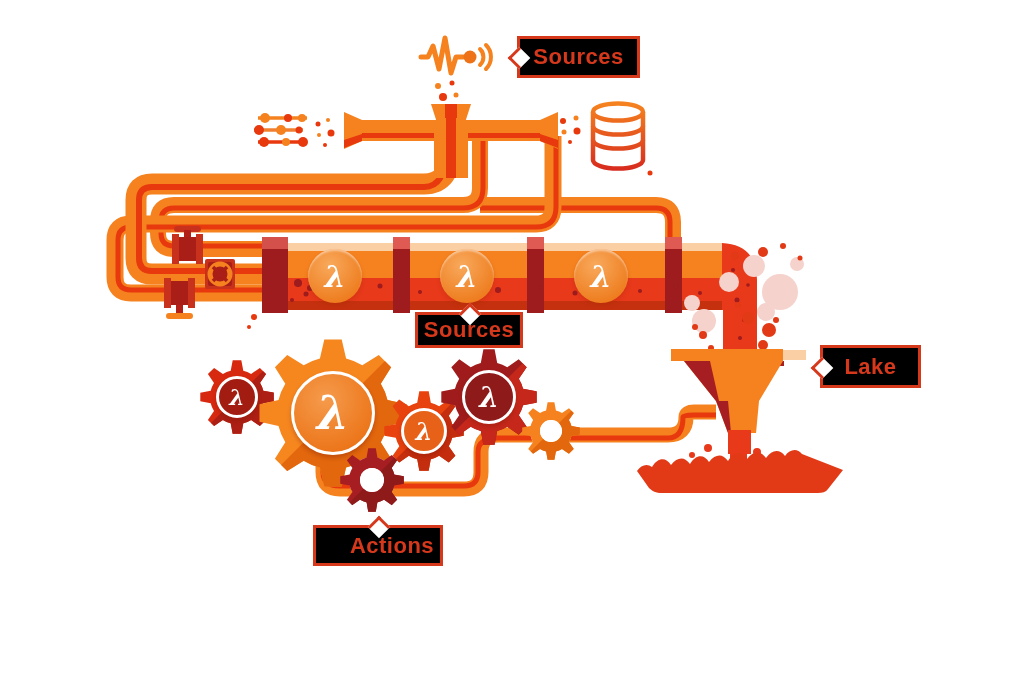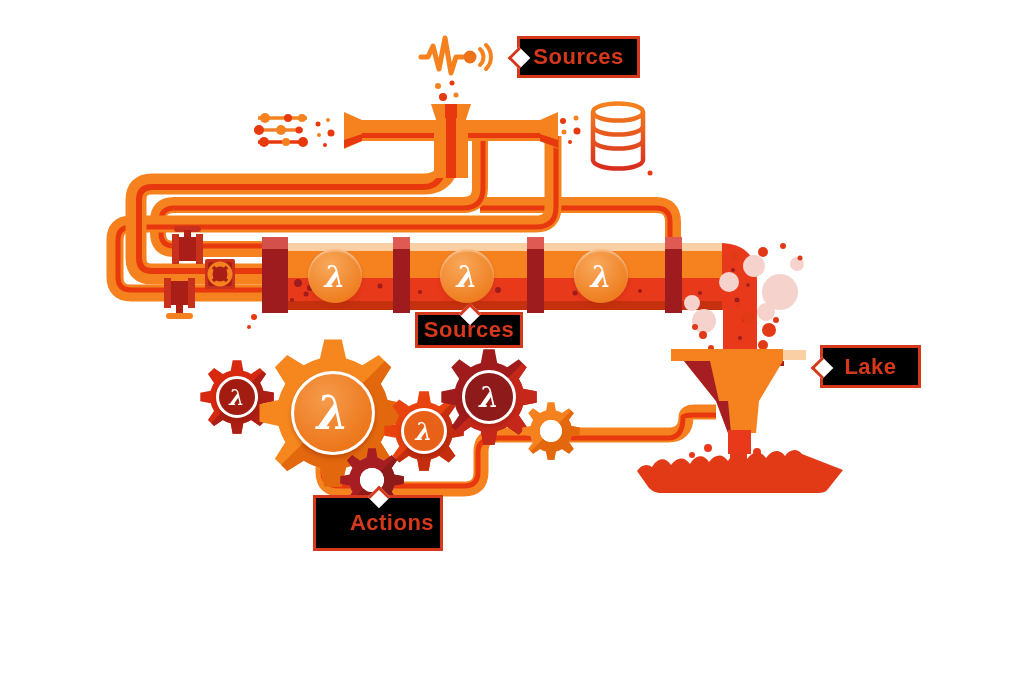--- a/index.html
+++ b/index.html
@@ -323,20 +323,20 @@
 <div class="lbadge ring" style="left:462px;top:370px;width:54px;height:54px;font-size:28px;background:#8E1A1A;">
       <span>λ</span>
     </div>
 
 <div class="callout pt-left" style="left:517px;top:36px;width:123px;height:42px;">
       <span>Sources</span>
     </div>
 <div class="callout pt-top" style="left:415px;top:312px;width:108px;height:36px;">
       <span>Sources</span>
     </div>
-<div class="callout pt-top" style="left:313px;top:495px;width:130px;height:56px;padding-left:28px;">
+<div class="callout pt-top" style="left:313px;top:525px;width:130px;height:41px;padding-left:28px;">
       <span>Actions</span>
     </div>
 <div class="callout pt-left" style="left:820px;top:345px;width:101px;height:43px;">
       <span>Lake</span>
     </div>
 
 </div>
 
 </body></html>

